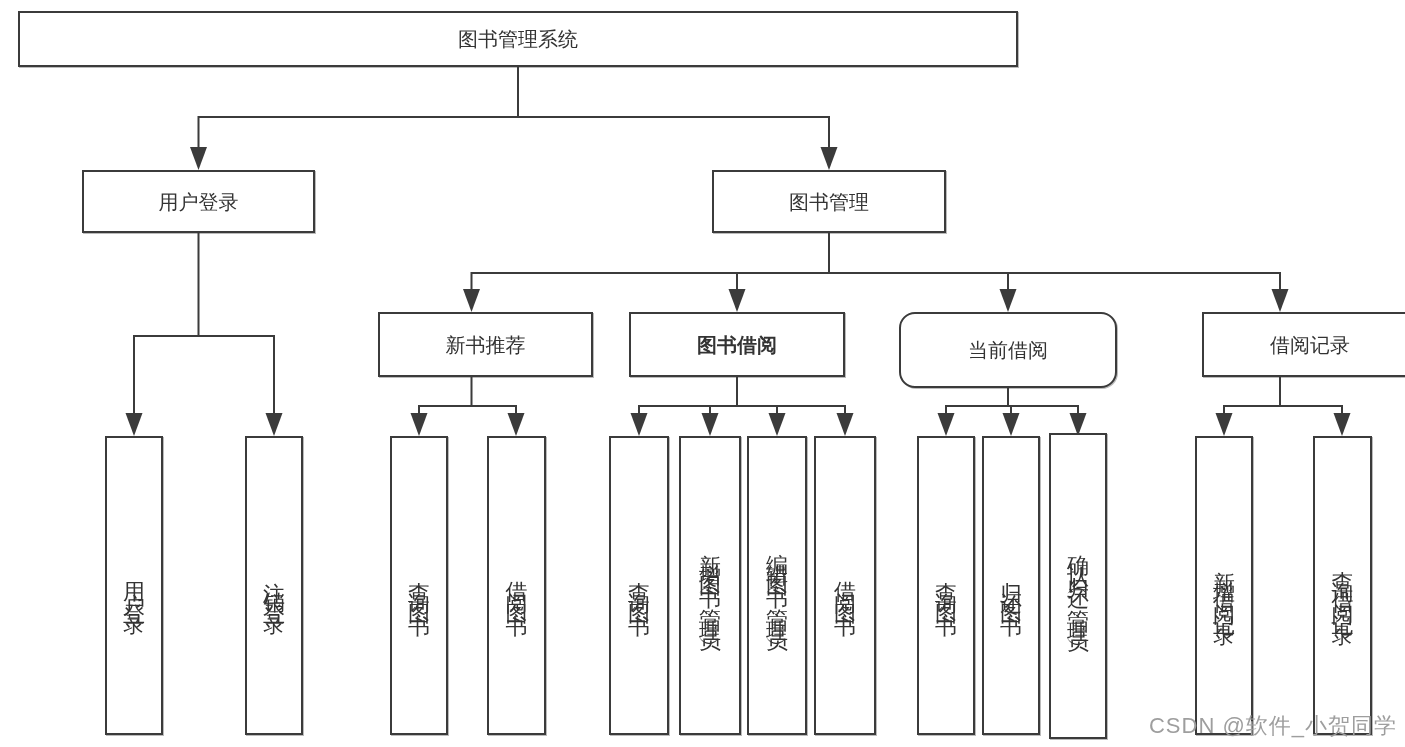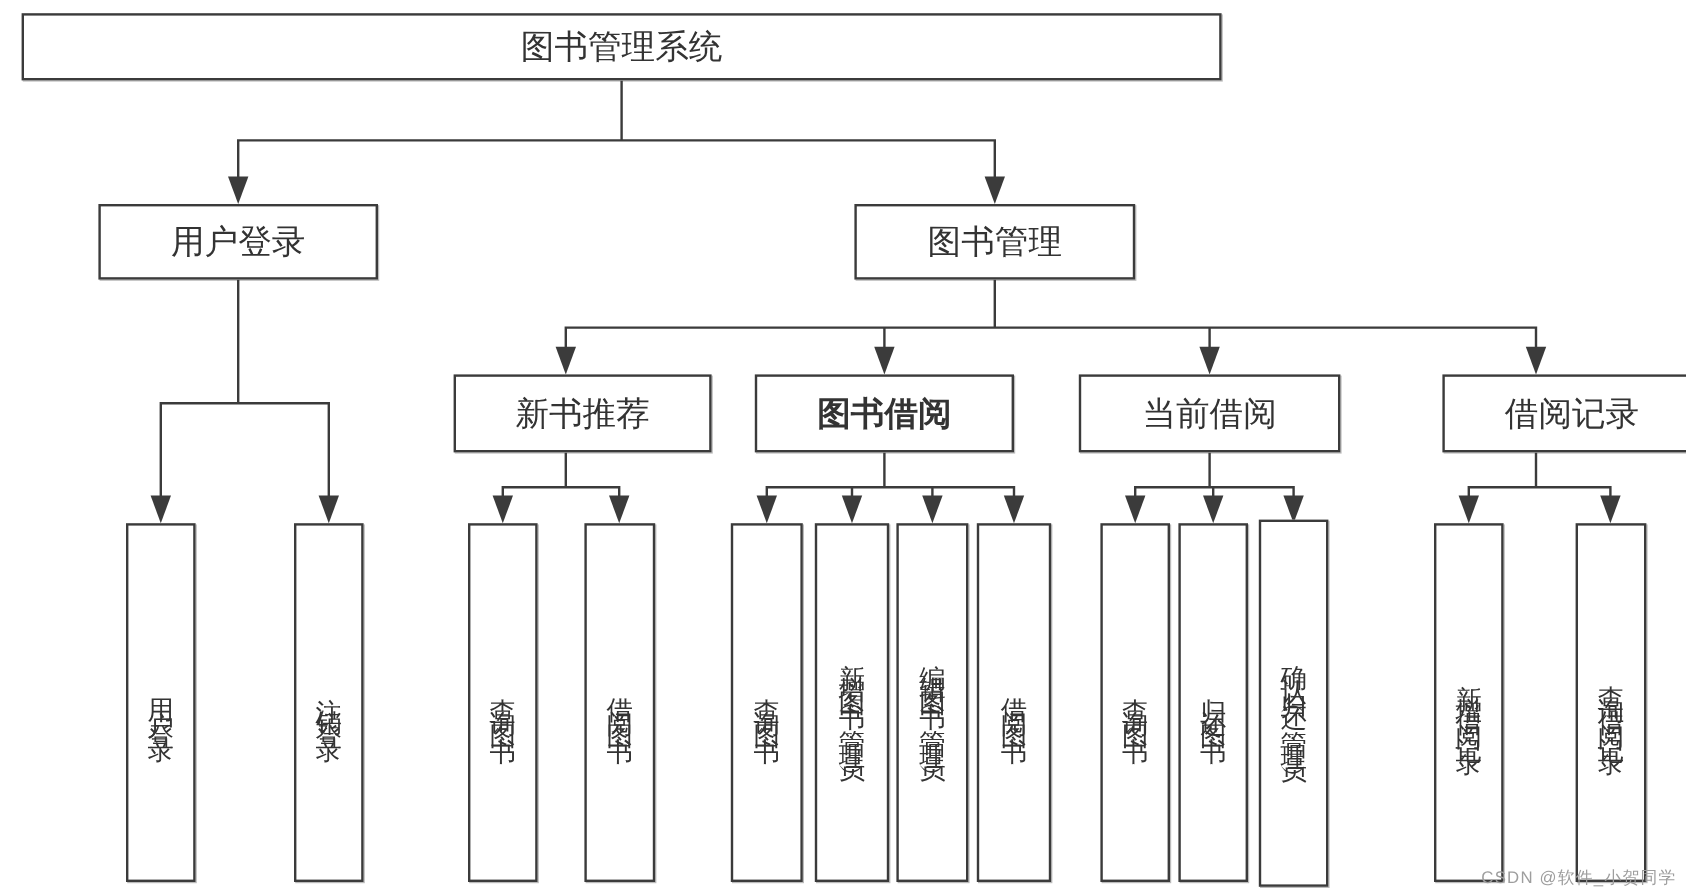--- a/index.html
+++ b/index.html
@@ -25,36 +25,36 @@
   .box {
     position: absolute;
     box-sizing: border-box;
     background: #ffffff;
     border: 2px solid #3b3b3b;
     box-shadow: 1px 1px 0 rgba(60,60,60,0.35);
     color: #333333;
     display: flex;
     align-items: center;
     justify-content: center;
-    font-size: 28px;
+    font-size: 20px;
     line-height: 1;
     text-align: center;
   }
   .v-box {
     writing-mode: vertical-rl;
     text-orientation: mixed;
     letter-spacing: 11px;
     font-size: 22px;
   }
   .watermark {
     position: absolute;
     right: 8px;
     bottom: 6px;
     color: #9e9e9e;
-    font-size: 14px;
+    font-size: 22px;
     letter-spacing: 1px;
     white-space: nowrap;
   }
 </style>
 </head>
 <body>
 
 <div class="canvas">
 
   <svg class="connectors" viewBox="0 0 1405 747" xmlns="http://www.w3.org/2000/svg">
@@ -100,21 +100,21 @@
     </g>
   </svg>
 
   <div class="box" style="left:18px; top:11px; width:1000px; height:56px;">图书管理系统</div>
 
   <div class="box" style="left:82px; top:170px; width:233px; height:63px;">用户登录</div>
   <div class="box" style="left:712px; top:170px; width:234px; height:63px;">图书管理</div>
 
   <div class="box" style="left:378px; top:312px; width:215px; height:65px;">新书推荐</div>
   <div class="box" style="left:629px; top:312px; width:216px; height:65px;font-weight:bold;">图书借阅</div>
-  <div class="box" style="left:899px; top:312px; width:218px; height:65px;">当前借阅</div>
+  <div class="box" style="left:899px; top:312px; width:218px; height:76px;border-radius:16px;">当前借阅</div>
   <div class="box" style="left:1172px; top:312px; width:216px; height:65px;margin-left:30px;">借阅记录</div>
 
   <div class="box v-box" style="left:105px; top:436px; width:58px; height:299px;">用户登录</div>
   <div class="box v-box" style="left:245px; top:436px; width:58px; height:299px;">注销登录</div>
 
   <div class="box v-box" style="left:390px; top:436px; width:58px; height:299px;">查询图书</div>
   <div class="box v-box" style="left:487px; top:436px; width:59px; height:299px;">借阅图书</div>
 
   <div class="box v-box" style="left:609px; top:436px; width:60px; height:299px;">查询图书</div>
   <div class="box v-box" style="left:679px; top:436px; width:62px; height:299px;">新增图书（管理员）</div>

